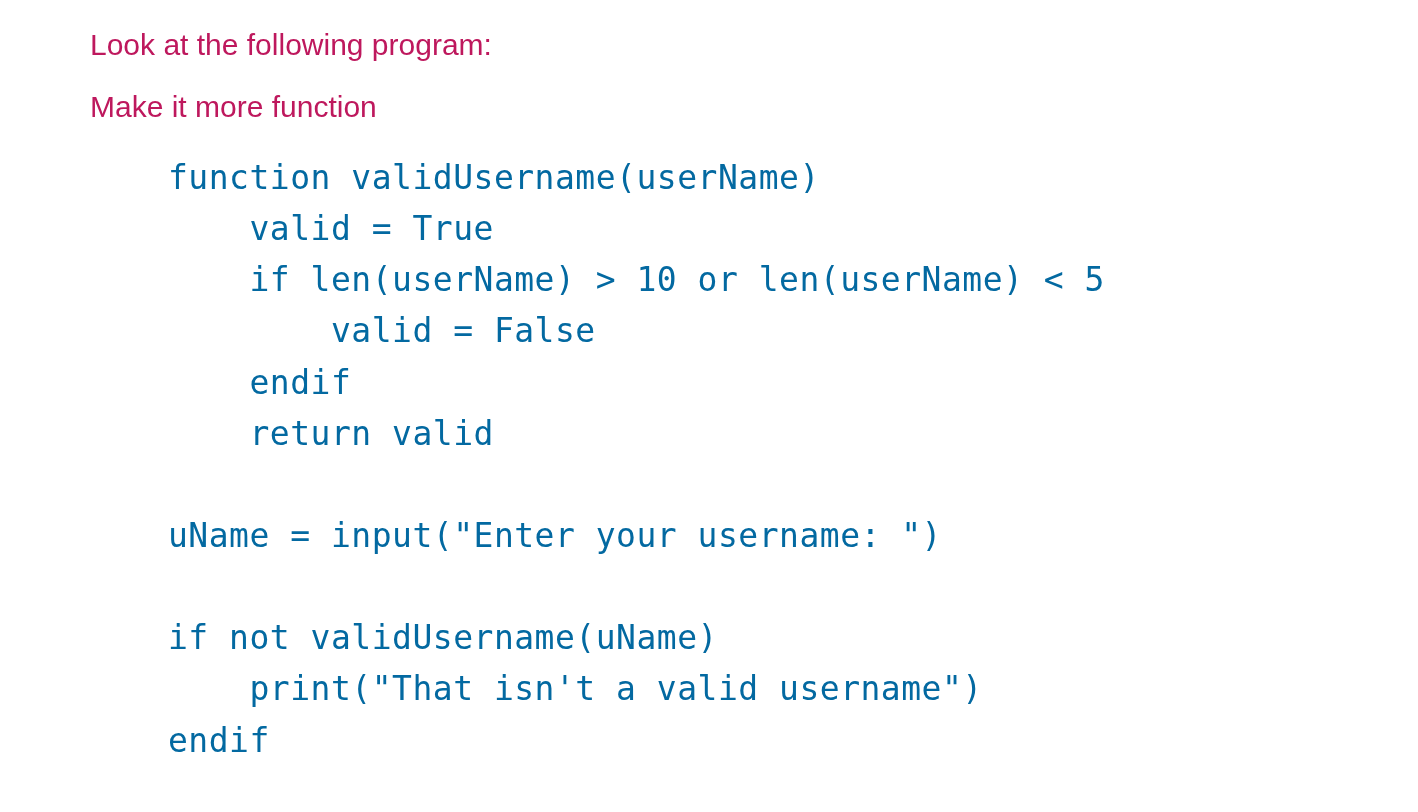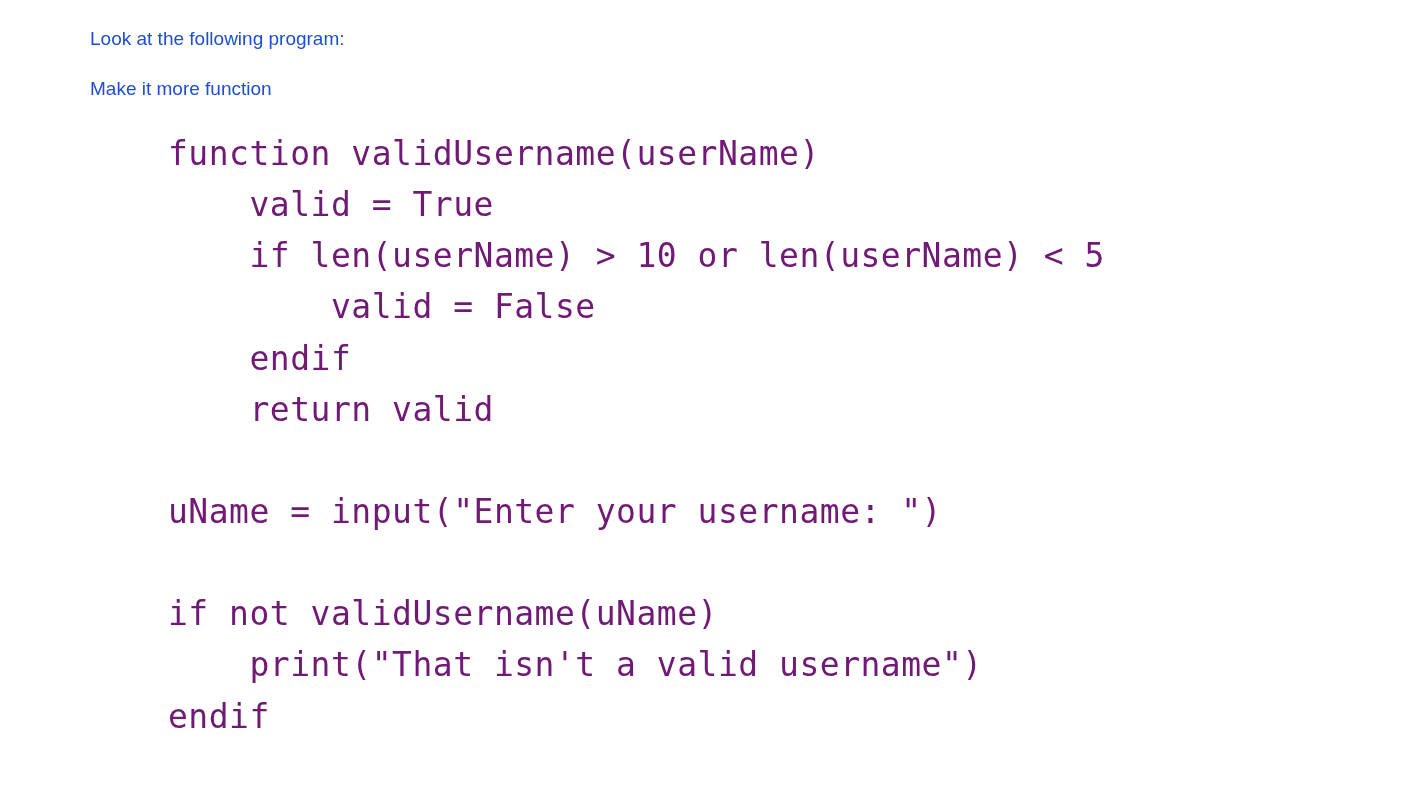--- a/index.html
+++ b/index.html
@@ -9,29 +9,29 @@
     }
     body {
       width: 1418px;
       height: 812px;
       background: #ffffff;
       font-family: Arial, Helvetica, sans-serif;
       padding-top: 28px;
       padding-left: 90px;
     }
     .instruction {
-      font-size: 19px;
-      color: #1d4ed8;
+      font-size: 30px;
+      color: #be185d;
       margin-bottom: 28px;
       font-weight: 400;
     }
     .code-block {
       font-family: "Lucida Console", Monaco, Consolas, monospace;
       font-size: 33px;
-      color: #701a75;
+      color: #0369a1;
       white-space: pre;
       line-height: 1.55;
       margin-left: 78px;
       margin-top: 18px;
       letter-spacing: 0.5px;
     }
   </style>
 </head>
 <body>
 

